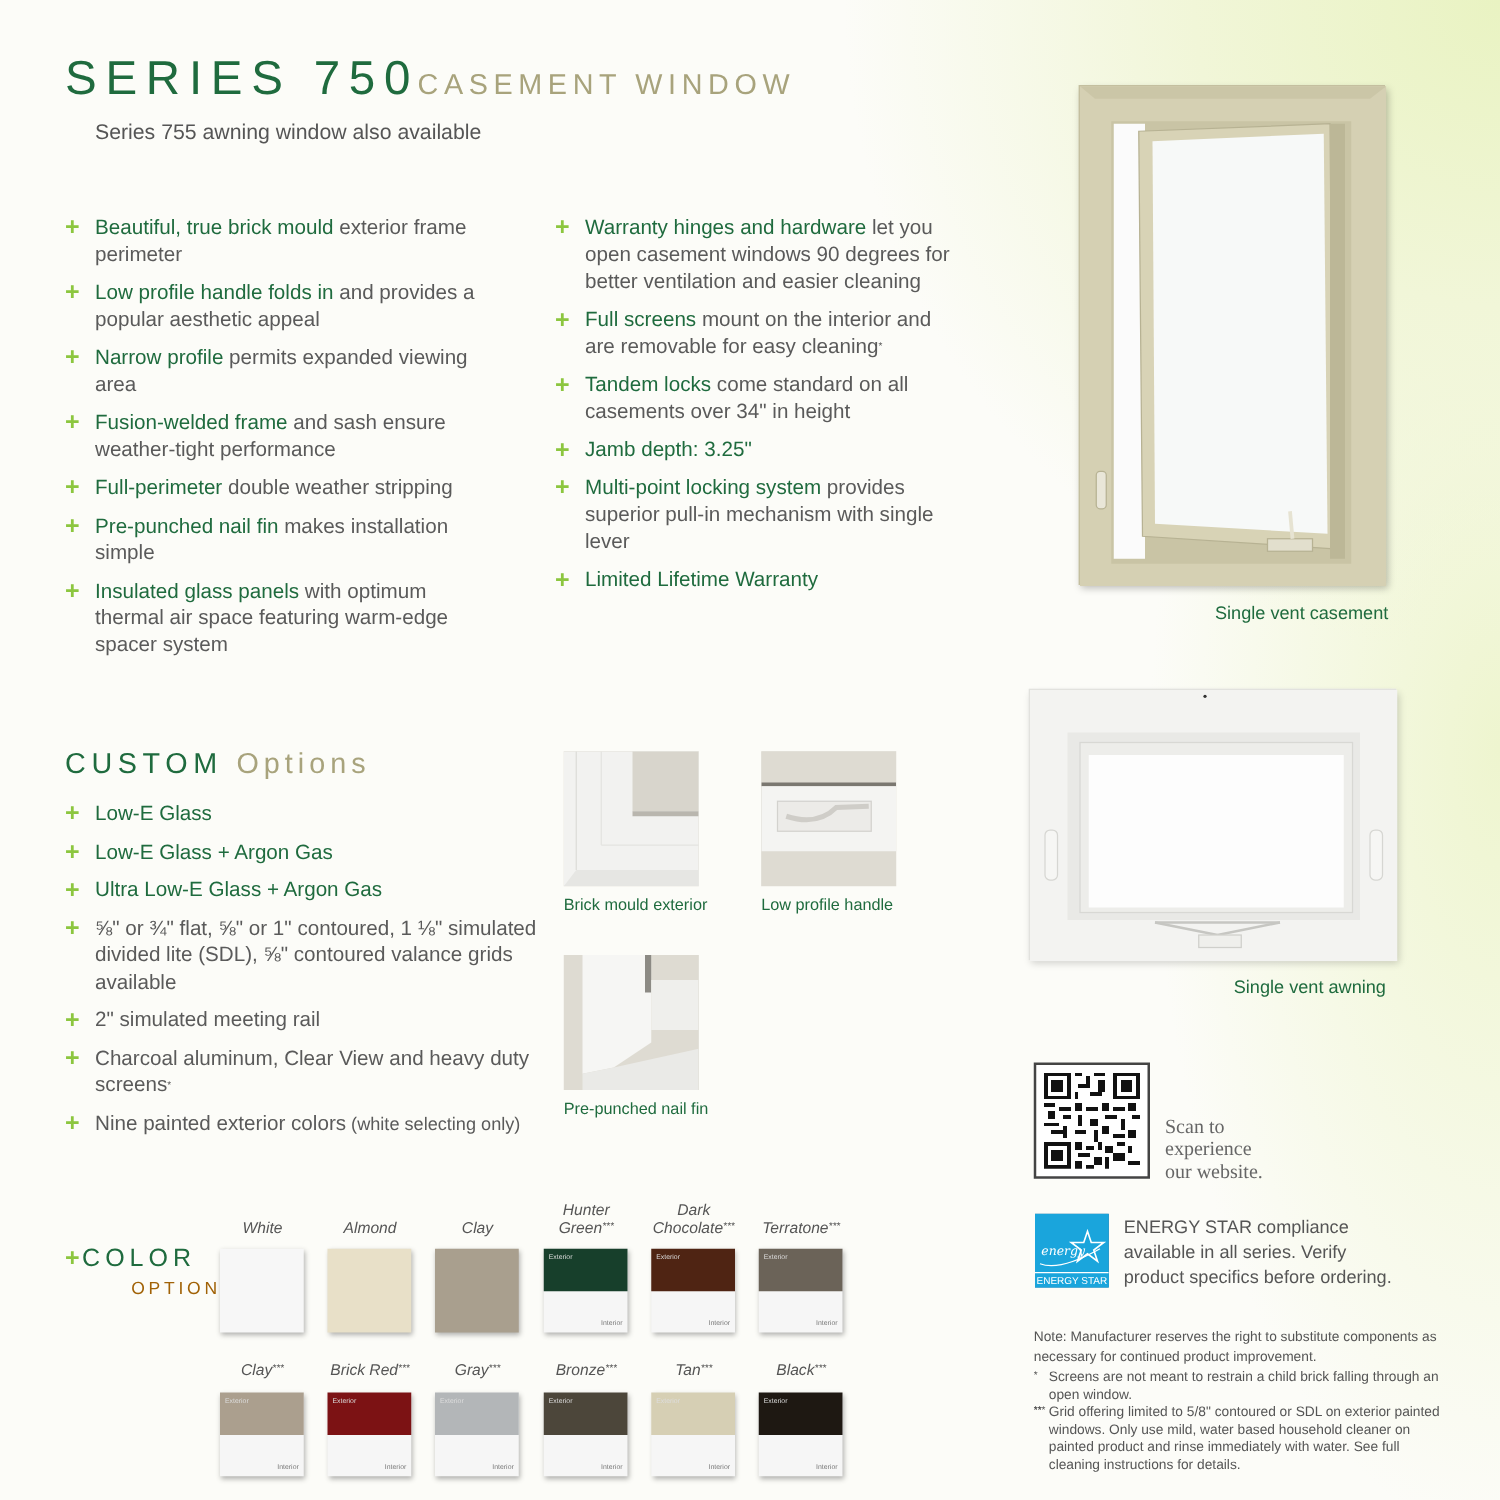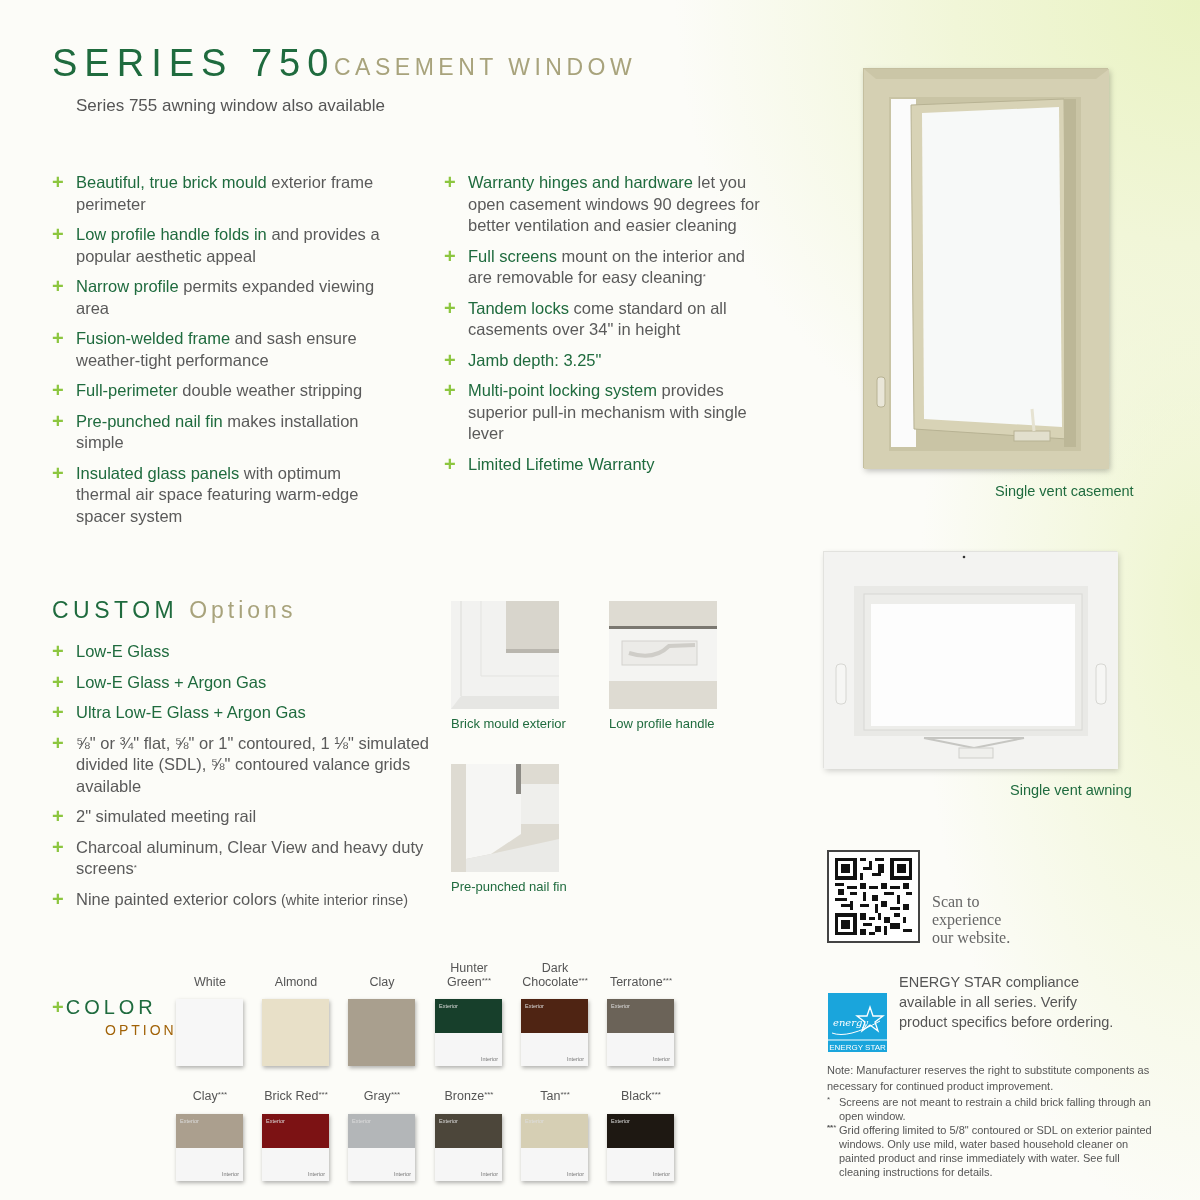--- a/index.html
+++ b/index.html
@@ -71,58 +71,58 @@
     font-size: 13px; color: #1f6b3e; position: absolute; white-space: nowrap;
   }
 
   
   .casement-frame {
     left: 863px; top: 68px; width: 245px; height: 400px;
     background: #d3ceb1;
     border: 1px solid #c4bf9f;
     box-shadow: 2px 3px 6px rgba(0,0,0,0.25);
   }
-  .caption-green { font-size: 14.5px; color: #1f6b3e; position: absolute; white-space: nowrap; margin-left: 23px; }
+  .caption-green { font-size: 14.5px; color: #1f6b3e; position: absolute; white-space: nowrap; }
 
   .awning-frame {
     left: 823px; top: 551px; width: 294px; height: 217px;
     background: #f4f4f2;
     border: 1px solid #e2e2de;
     box-shadow: 2px 3px 6px rgba(0,0,0,0.18);
   }
 
   
   .qr-box {
     left: 827px; top: 850px; width: 93px; height: 93px;
     border: 2px solid #444; background: #fff; padding: 6px;
   }
   .qr-text {
     left: 932px; top: 893px; font-size: 16px; line-height: 18px; color: #666; font-family: Liberation Serif, serif;
   }
   .energy-logo {
-    left: 828px; top: 993px; width: 59px; height: 59px;
+    left: 828px; top: 971px; width: 59px; height: 59px;
     background: #0369a1; color: #fff;
   }
   .energy-text {
     left: 899px; top: 972px; font-size: 14.5px; line-height: 20px; color: #555;
   }
   .notes {
     left: 827px; top: 1063px; width: 330px; font-size: 11px; line-height: 15.5px; color: #555;
   }
   .notes .fn { padding-left: 12px; position: relative; line-height: 14px; }
   .notes .fn .mark { position: absolute; left: 0; top: -2px; font-size: 8px; }
 
   
   .color-head { left: 52px; top: 996px; font-size: 20px; letter-spacing: 4px; color: #1f6b3e; }
   .color-head .plus-icon { color: #8cc63f; font-weight: bold; letter-spacing: 0; margin-right: 2px; }
   .color-sub { left: 74px; top: 1022px; font-size: 14px; letter-spacing: 3px; color: #a16207; margin-left: 31px; }
 
   .swatch-label {
     position: absolute; width: 90px; text-align: center;
-    font-size: 12.5px; line-height: 14px; color: #555;
+    font-size: 12.5px; line-height: 14px; color: #555; font-style: italic;
   }
   .swatch {
     position: absolute; width: 67px; height: 67px;
     box-shadow: 1px 2px 4px rgba(0,0,0,0.3);
     background: #f6f6f6;
   }
   .swatch .ext {
     position: absolute; left: 0; top: 0; width: 100%; height: 50%;
   }
   .swatch .ext-label { position: absolute; left: 4px; top: 4px; font-size: 5.5px; color: #ddd; }
@@ -190,21 +190,21 @@
   <span>CUSTOM</span>
   <span class="opt">Options</span>
 </div>
 <ul class="abs plus custom-list" id="custom-list">
     <li><span class="plus-icon">+</span><span class="hl">Low-E Glass</span></li>
     <li><span class="plus-icon">+</span><span class="hl">Low-E Glass + Argon Gas</span></li>
     <li><span class="plus-icon">+</span><span class="hl">Ultra Low-E Glass + Argon Gas</span></li>
     <li><span class="plus-icon">+</span><span>⅝" or ¾" flat, ⅝" or 1" contoured, 1 ⅛" simulated divided lite (SDL), ⅝" contoured valance grids available</span></li>
     <li><span class="plus-icon">+</span><span>2" simulated meeting rail</span></li>
     <li><span class="plus-icon">+</span><span>Charcoal aluminum, Clear View and heavy duty screens</span><sup class="ast">*</sup></li>
-    <li><span class="plus-icon">+</span><span>Nine painted exterior colors</span><span class="small"> (white interior rinse)</span></li>
+    <li><span class="plus-icon">+</span><span>Nine painted exterior colors</span><span class="small"> (white selecting only)</span></li>
   </ul>
 
 <div class="thumb" style="left:451px; top:601px;">
   <svg width="108" height="108">
     <rect width="108" height="108" fill="#f2f2f0"></rect>
     <rect x="55" y="0" width="53" height="48" fill="#d8d5cc"></rect>
     <rect x="55" y="48" width="53" height="4" fill="#b9b6ae"></rect>
     <polygon points="0,108 10,95 108,95 108,108" fill="#e6e6e3"></polygon>
     <line x1="10" y1="0" x2="10" y2="95" stroke="#dcdcd8"></line>
     <line x1="30" y1="0" x2="30" y2="75" stroke="#e3e3e0"></line>

